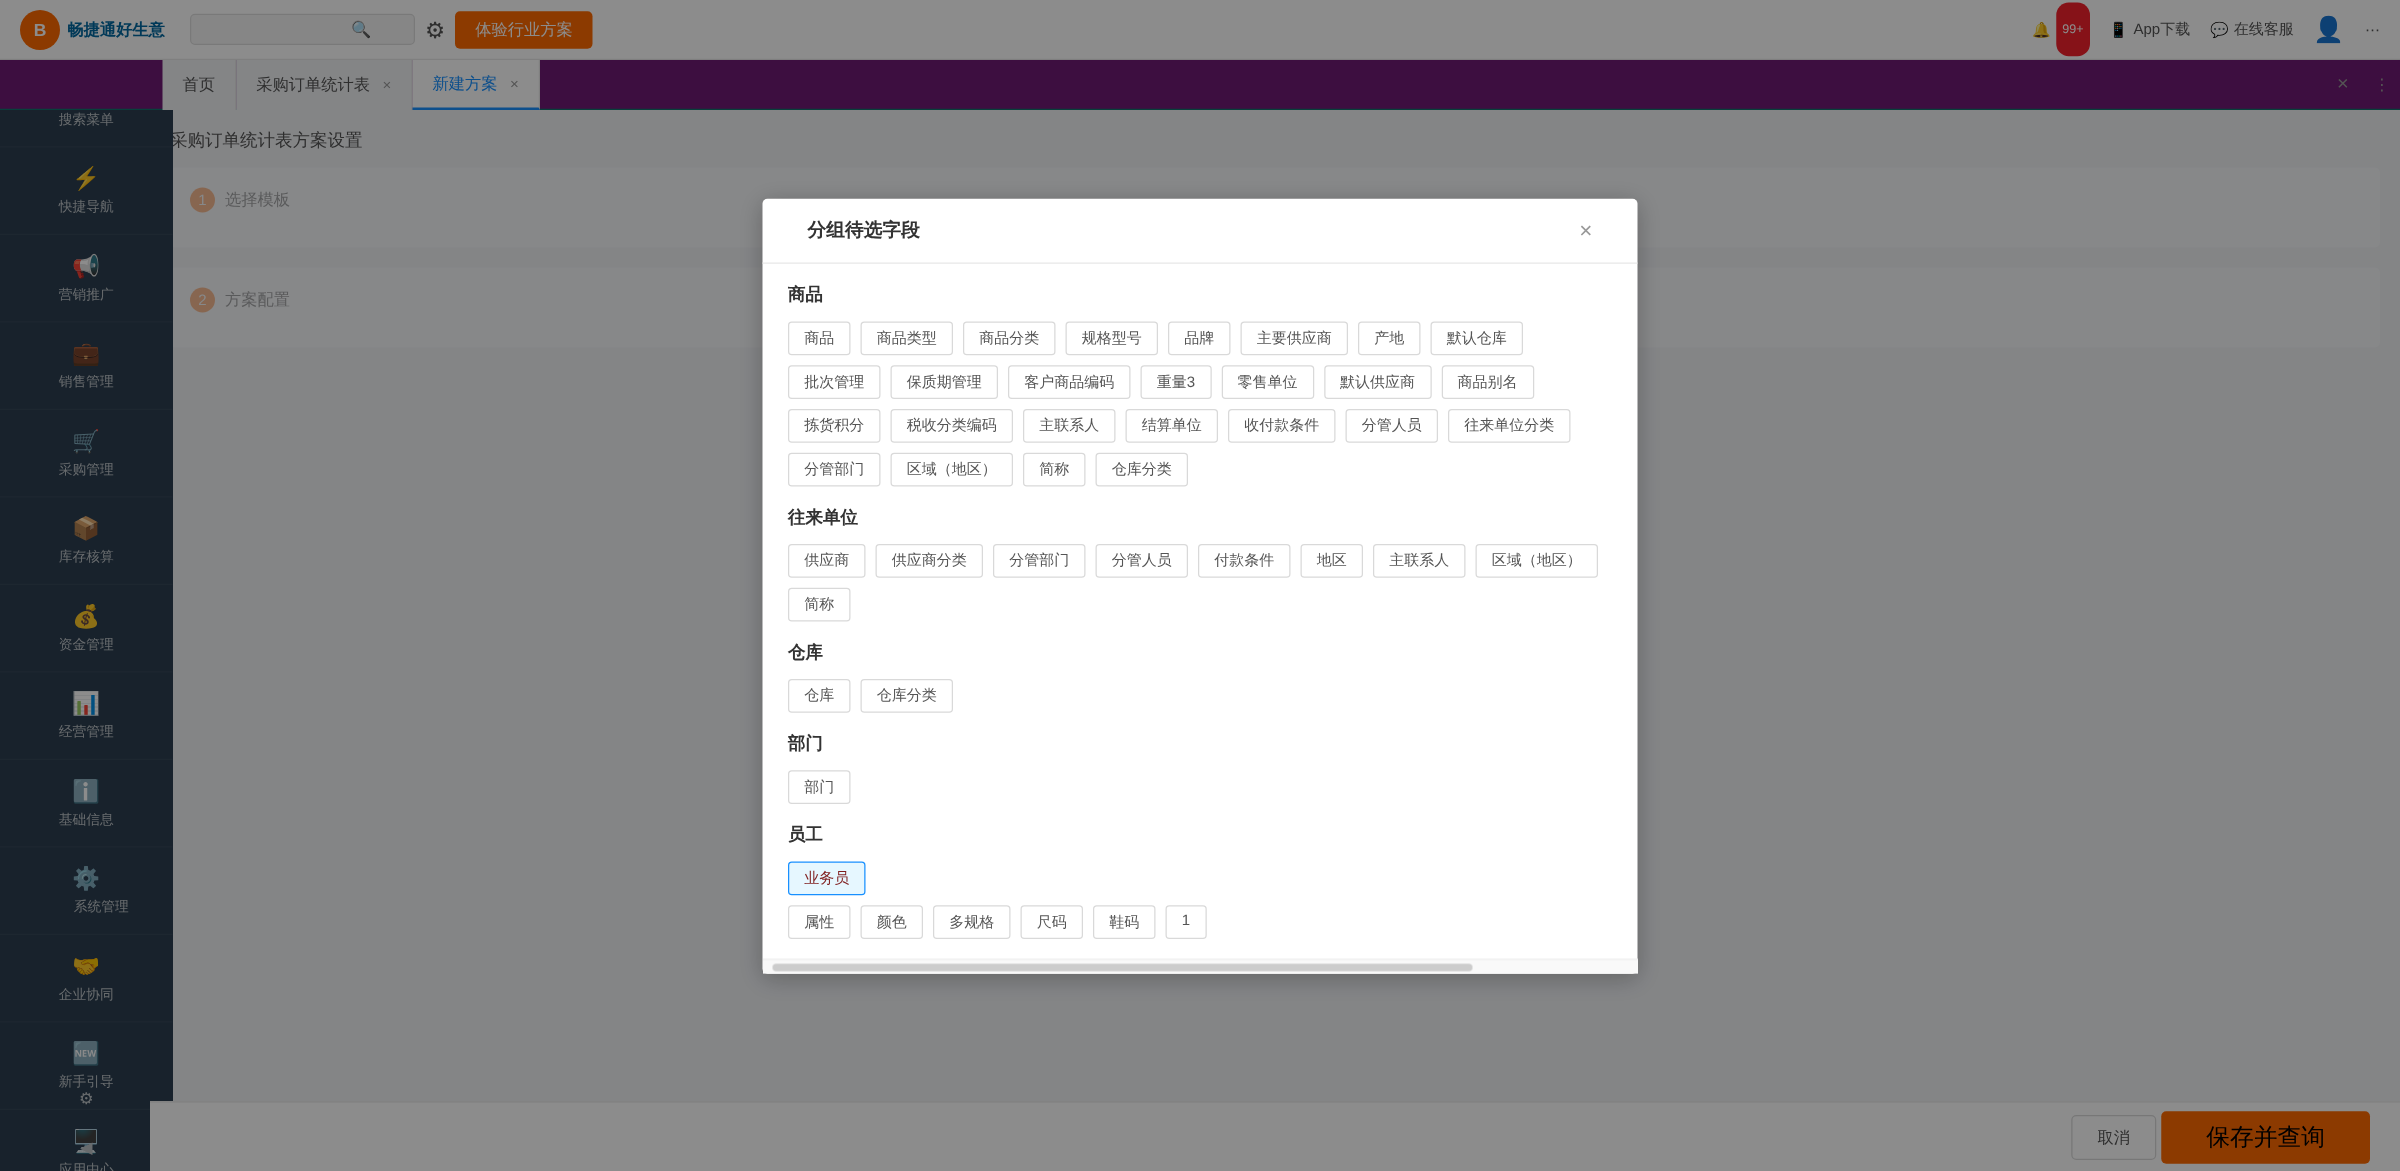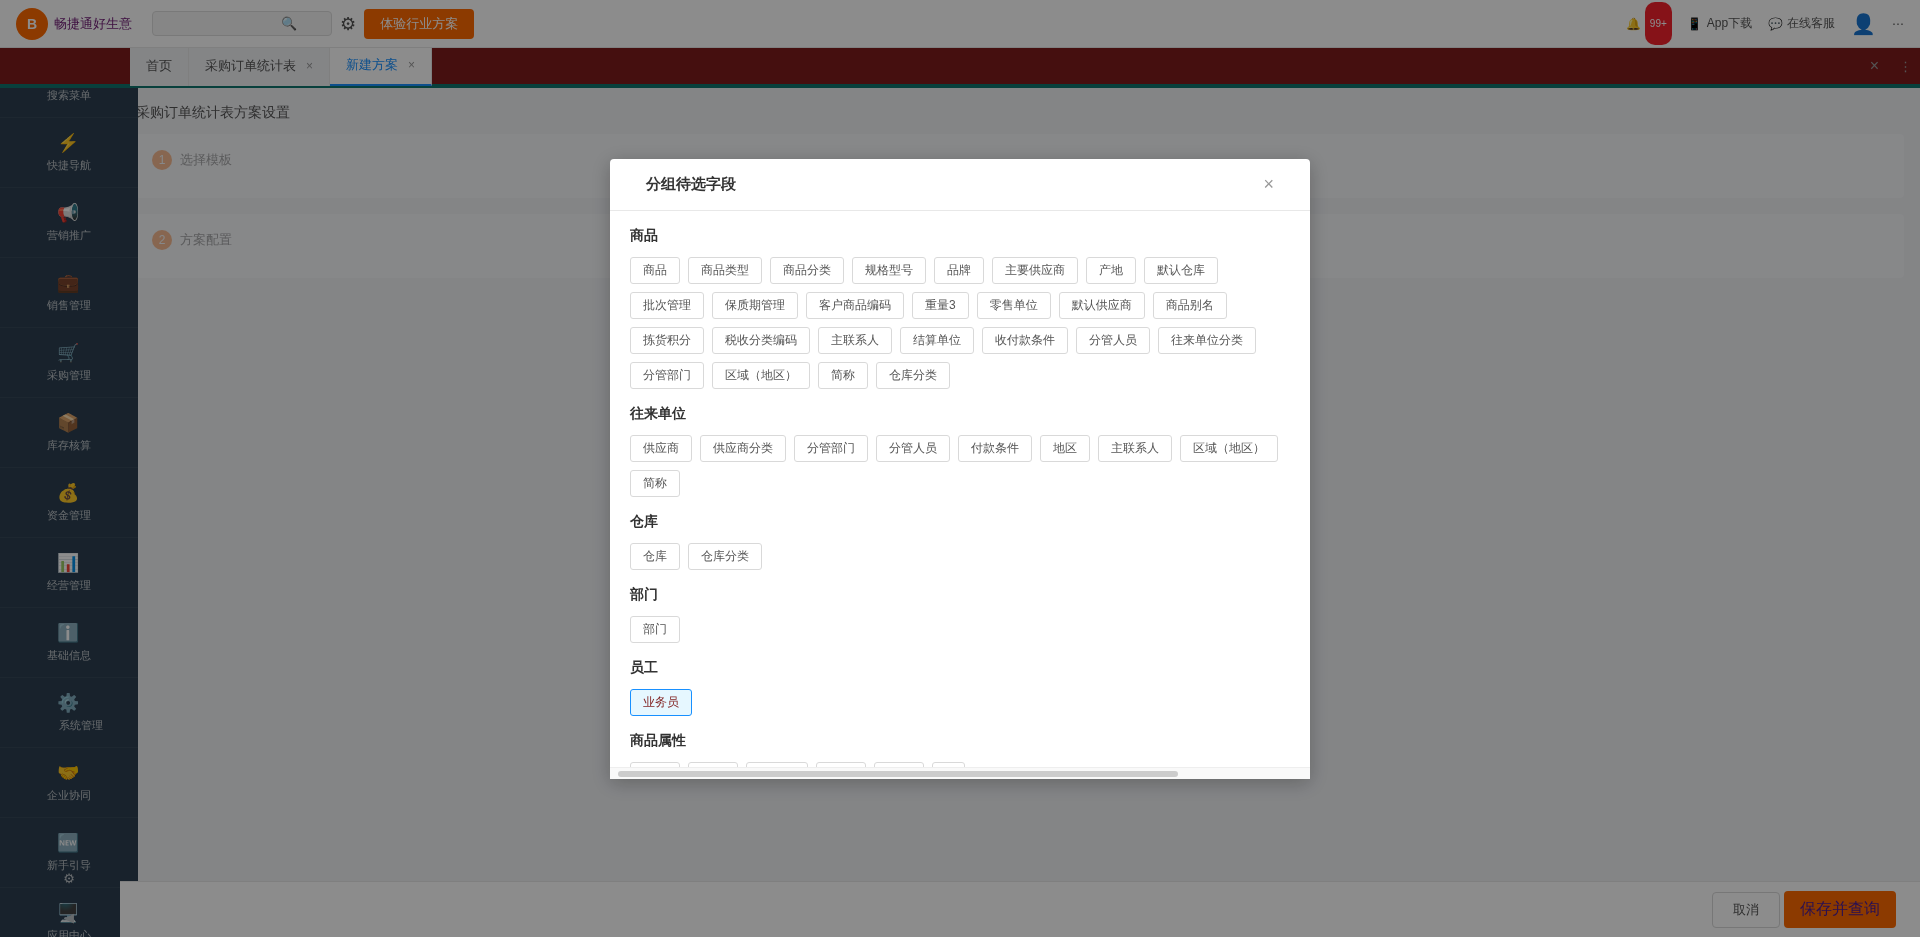--- a/index.html
+++ b/index.html
@@ -23,21 +23,21 @@
       width: 120px;
       gap: 6px;
     }
     .logo-icon {
       width: 32px; height: 32px;
       background: #ff6a00;
       border-radius: 50%;
       display: flex; align-items: center; justify-content: center;
       color: #fff; font-weight: bold; font-size: 14px;
     }
-    .logo-text { font-size: 13px; color: #701a75; font-weight: normal; }
+    .logo-text { font-size: 13px; color: #0369a1; font-weight: bold; }
     .header-center {
       flex: 1;
       display: flex;
       align-items: center;
       gap: 8px;
       padding-left: 16px;
     }
     .header-search {
       display: flex;
       align-items: center;
@@ -73,25 +73,25 @@
       border-radius: 10px;
       padding: 16px 5px;
       font-size: 10px;
       min-width: 18px;
       text-align: center;
     }
 
     
     .tab-bar {
       height: 40px;
-      background: #7f1d1d;
+      background: #701a75;
       display: flex;
       align-items: center;
       padding: 0 0 0 130px;
-      border-bottom: 4px solid #0f766e;
+      border-bottom: 1px solid #0f766e;
       position: fixed;
       top: 48px; left: 0; right: 0;
       z-index: 99;
     }
     .tab-item {
       height: 40px;
       display: flex;
       align-items: center;
       padding: 0 16px;
       cursor: pointer;
@@ -269,26 +269,26 @@
       border: 1px solid #d9d9d9;
       background: #fff;
       color: #555;
       border-radius: 4px;
       padding: 8px 20px;
       cursor: pointer;
       font-size: 13px;
     }
     .btn-save-query {
       background: #ff6a00;
-      color: #4c1d95;
+      color: #000000;
       border: none;
       border-radius: 4px;
-      padding: 8px 16px;
-      cursor: pointer;
-      font-size: 16px;
+      padding: 8px 36px;
+      cursor: pointer;
+      font-size: 19px;
     }
 
     
     .sidebar-bottom {
       position: absolute;
       bottom: 0;
       width: 100%;
     }
     .sidebar-bottom-item {
       display: flex;
@@ -490,21 +490,20 @@
           <div class="field-tag">仓库分类</div>
         </div>
         <div class="field-section-title">部门</div>
         <div class="field-tags">
           <div class="field-tag">部门</div>
         </div>
         <div class="field-section-title">员工</div>
         <div class="field-tags">
           <div class="field-tag selected">业务员</div>
         </div>
-        <div class="field-section-title">商品属性</div>
         <div class="field-tags">
           <div class="field-tag">属性</div>
           <div class="field-tag">颜色</div>
           <div class="field-tag">多规格</div>
           <div class="field-tag">尺码</div>
           <div class="field-tag">鞋码</div>
           <div class="field-tag">1</div>
         </div>
       </div>
     <div class="modal-scroll-area">

